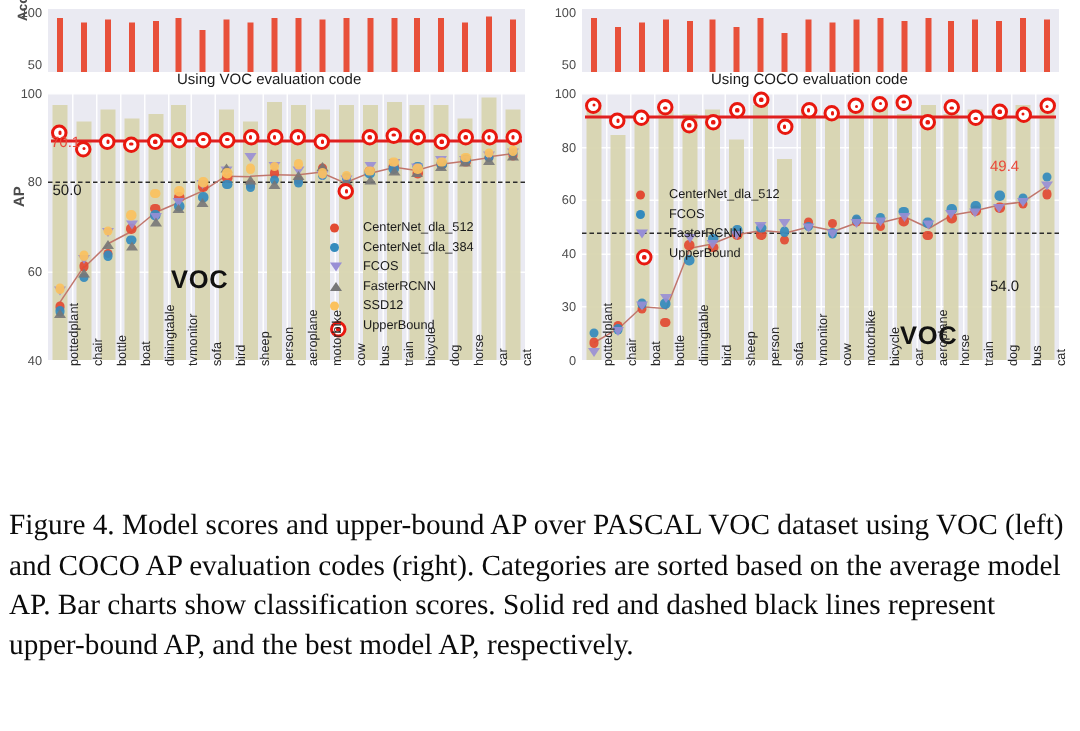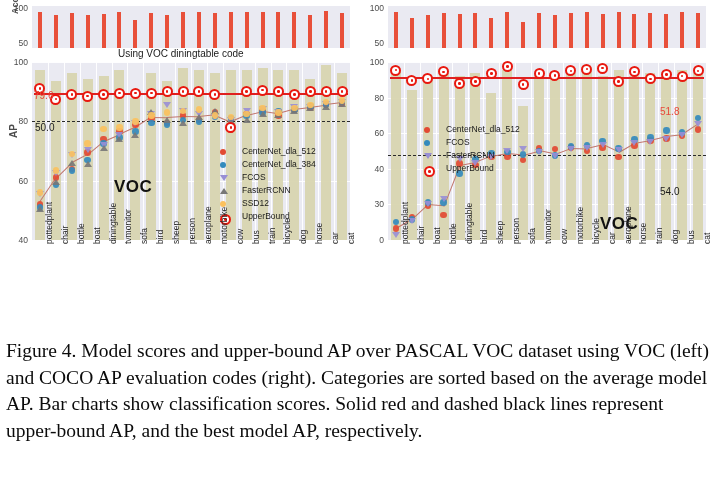--- a/index.html
+++ b/index.html
@@ -83,21 +83,21 @@
         <div class="accbar" style="left: 260.35px; height: 35.72px;"></div>
         <div class="accbar" style="left: 276.25px; height: 33.44px;"></div>
         <div class="accbar" style="left: 292.15px; height: 37.24px;"></div>
         <div class="accbar" style="left: 308.05px; height: 34.96px;"></div>
       </div>
   </div>
   <div class="tick-y" style="left:2px;top:3px;width:26px;">100</div>
   <div class="tick-y" style="left:2px;top:38px;width:26px;">50</div>
   <div class="axlabel" style="left:10px;top:14px;">Acc</div>
 
-  <div class="ptitle" style="left:118px;top:48px;">Using VOC diningtable code</div>
+  <div class="ptitle" style="left:118px;top:48px;">Using VOC evaluation code</div>
 
   <div class="panel ap-panel" style="left:32px;top:62px;width:318px;height:178px;">
     <div class="plotbg"></div>
     <div id="left-ap-grid">
         <div class="vgrid" style="left: 15.9px;"></div>
         <div class="vgrid" style="left: 31.8px;"></div>
         <div class="vgrid" style="left: 47.7px;"></div>
         <div class="vgrid" style="left: 63.6px;"></div>
         <div class="vgrid" style="left: 79.5px;"></div>
         <div class="vgrid" style="left: 95.4px;"></div>
@@ -285,21 +285,21 @@
         <div class="mk mk-ring" style="width: 7px; height: 7px; left: 209.15px; top: 24.1667px;"></div>
         <div class="mk mk-ring" style="width: 7px; height: 7px; left: 225.05px; top: 22.6833px;"></div>
         <div class="mk mk-ring" style="width: 7px; height: 7px; left: 240.95px; top: 24.1667px;"></div>
         <div class="mk mk-ring" style="width: 7px; height: 7px; left: 256.85px; top: 27.1333px;"></div>
         <div class="mk mk-ring" style="width: 7px; height: 7px; left: 272.75px; top: 24.1667px;"></div>
         <div class="mk mk-ring" style="width: 7px; height: 7px; left: 288.65px; top: 24.1667px;"></div>
         <div class="mk mk-ring" style="width: 7px; height: 7px; left: 304.55px; top: 24.1667px;"></div>
       </div>
     <div class="watermark" style="left:82px;top:115px;">VOC</div>
 
-    <div class="ublabel" style="left:2px;top:28px;">79.6</div>
+    <div class="ublabel" style="left:2px;top:28px;">70.1</div>
     <div class="bestlabel" style="left:3px;top:60px;">50.0</div>
 
     <div class="legend" style="left:188px;top:84px;">
       <div id="left-legend-rows">
           <div class="lg-row">
             <div class="lg-sym mk mk-dot" style="width: 6px; height: 6px; background: rgb(226, 74, 51);"></div>
             <div class="lg-txt">CenterNet_dla_512</div>
           </div>
           <div class="lg-row">
             <div class="lg-sym mk mk-dot" style="width: 6px; height: 6px; background: rgb(52, 138, 189);"></div>
@@ -376,20 +376,21 @@
         <div class="accbar" style="left: 244.45px; height: 34.2px;"></div>
         <div class="accbar" style="left: 260.35px; height: 34.96px;"></div>
         <div class="accbar" style="left: 276.25px; height: 34.2px;"></div>
         <div class="accbar" style="left: 292.15px; height: 35.72px;"></div>
         <div class="accbar" style="left: 308.05px; height: 34.96px;"></div>
       </div>
   </div>
   <div class="tick-y" style="left:358px;top:3px;width:26px;">100</div>
   <div class="tick-y" style="left:358px;top:38px;width:26px;">50</div>
 
+  <div class="ptitle" style="left:474px;top:48px;">Using COCO evaluation code</div>
 
   <div class="panel ap-panel" style="left:388px;top:62px;width:318px;height:178px;">
     <div class="plotbg"></div>
     <div id="right-ap-grid">
         <div class="vgrid" style="left: 15.9px;"></div>
         <div class="vgrid" style="left: 31.8px;"></div>
         <div class="vgrid" style="left: 47.7px;"></div>
         <div class="vgrid" style="left: 63.6px;"></div>
         <div class="vgrid" style="left: 79.5px;"></div>
         <div class="vgrid" style="left: 95.4px;"></div>
@@ -539,21 +540,21 @@
         <div class="mk mk-ring" style="width: 7px; height: 7px; left: 209.15px; top: 0.73px;"></div>
         <div class="mk mk-ring" style="width: 7px; height: 7px; left: 225.05px; top: 14.08px;"></div>
         <div class="mk mk-ring" style="width: 7px; height: 7px; left: 240.95px; top: 4.29px;"></div>
         <div class="mk mk-ring" style="width: 7px; height: 7px; left: 256.85px; top: 11.41px;"></div>
         <div class="mk mk-ring" style="width: 7px; height: 7px; left: 272.75px; top: 6.96px;"></div>
         <div class="mk mk-ring" style="width: 7px; height: 7px; left: 288.65px; top: 8.74px;"></div>
         <div class="mk mk-ring" style="width: 7px; height: 7px; left: 304.55px; top: 3.4px;"></div>
       </div>
     <div class="watermark" style="left:212px;top:152px;">VOC</div>
 
-    <div class="ublabel" style="left:272px;top:44px;">51.8</div>
+    <div class="ublabel" style="left:272px;top:44px;">49.4</div>
     <div class="bestlabel" style="left:272px;top:124px;">54.0</div>
 
     <div class="legend" style="left:36px;top:62px;">
       <div id="right-legend-rows">
           <div class="lg-row">
             <div class="lg-sym mk mk-dot" style="width: 6px; height: 6px; background: rgb(226, 74, 51);"></div>
             <div class="lg-txt">CenterNet_dla_512</div>
           </div>
           <div class="lg-row">
             <div class="lg-sym mk mk-dot" style="width: 6px; height: 6px; background: rgb(52, 138, 189);"></div>

